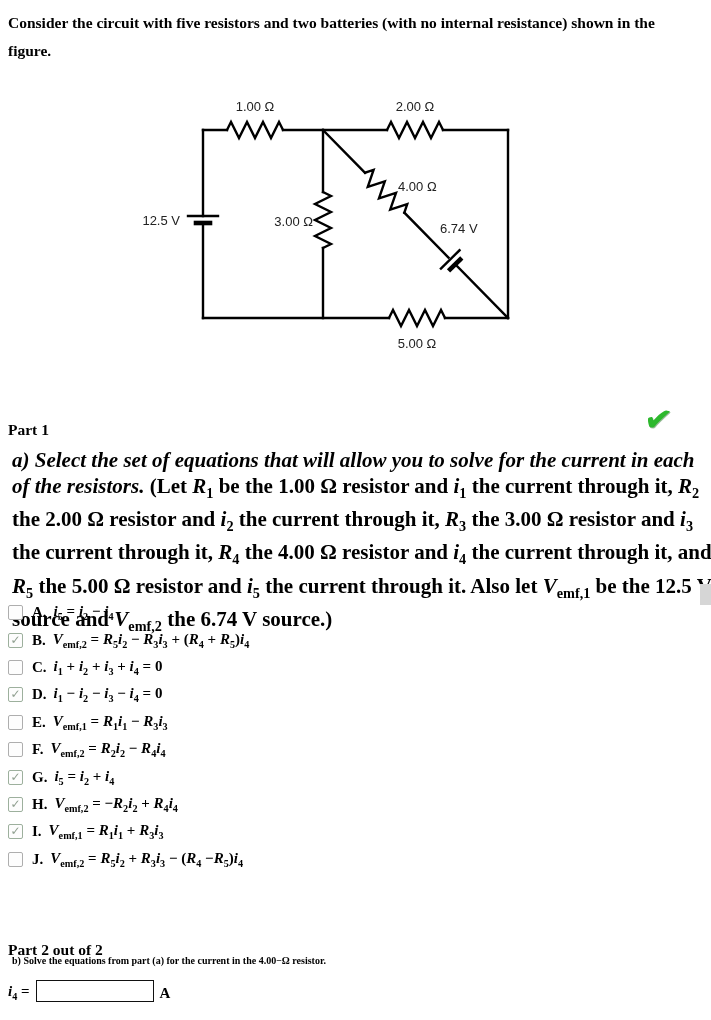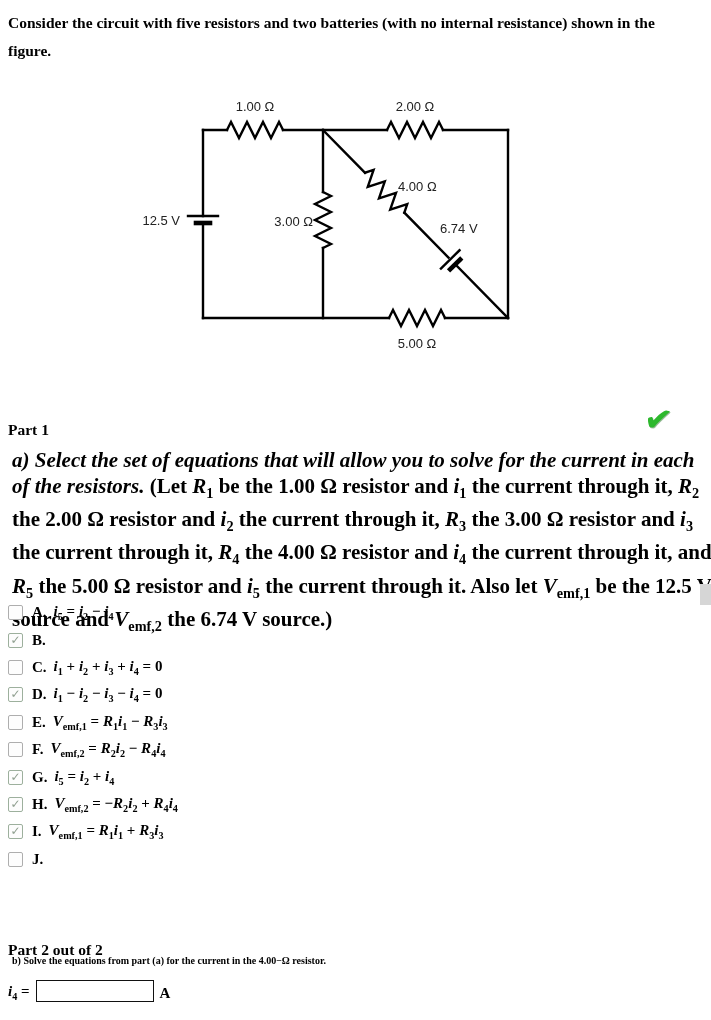--- a/index.html
+++ b/index.html
@@ -86,20 +86,21 @@
 
   <div id="options">
       <div class="opt-row">
         <span class="checkbox"></span>
         <span class="opt-letter">A.</span>
         <span class="opt-math"><i>i</i><sub>5</sub> = <i>i</i><sub>2</sub> − <i>i</i><sub>4</sub></span>
       </div>
       <div class="opt-row">
         <span class="checkbox checked">✓</span>
         <span class="opt-letter">B.</span>
+        <span class="opt-math"><i>V</i><sub>emf,2</sub> = <i>R</i><sub>5</sub><i>i</i><sub>2</sub> − <i>R</i><sub>3</sub><i>i</i><sub>3</sub> + (<i>R</i><sub>4</sub> + <i>R</i><sub>5</sub>)<i>i</i><sub>4</sub></span>
       </div>
       <div class="opt-row">
         <span class="checkbox"></span>
         <span class="opt-letter">C.</span>
         <span class="opt-math"><i>i</i><sub>1</sub> + <i>i</i><sub>2</sub> + <i>i</i><sub>3</sub> + <i>i</i><sub>4</sub> = 0</span>
       </div>
       <div class="opt-row">
         <span class="checkbox checked">✓</span>
         <span class="opt-letter">D.</span>
         <span class="opt-math"><i>i</i><sub>1</sub> − <i>i</i><sub>2</sub> − <i>i</i><sub>3</sub> − <i>i</i><sub>4</sub> = 0</span>
@@ -125,20 +126,21 @@
         <span class="opt-math"><i>V</i><sub>emf,2</sub> = −<i>R</i><sub>2</sub><i>i</i><sub>2</sub> + <i>R</i><sub>4</sub><i>i</i><sub>4</sub></span>
       </div>
       <div class="opt-row">
         <span class="checkbox checked">✓</span>
         <span class="opt-letter">I.</span>
         <span class="opt-math"><i>V</i><sub>emf,1</sub> = <i>R</i><sub>1</sub><i>i</i><sub>1</sub> + <i>R</i><sub>3</sub><i>i</i><sub>3</sub></span>
       </div>
       <div class="opt-row">
         <span class="checkbox"></span>
         <span class="opt-letter">J.</span>
+        <span class="opt-math"><i>V</i><sub>emf,2</sub> = <i>R</i><sub>5</sub><i>i</i><sub>2</sub> + <i>R</i><sub>3</sub><i>i</i><sub>3</sub> − (<i>R</i><sub>4</sub> −<i>R</i><sub>5</sub>)<i>i</i><sub>4</sub></span>
       </div>
     </div>
 
   <div class="part-heading" id="part2-heading">Part 2 out of 2</div>
   <div class="part2-prompt">b) Solve the equations from part (a) for the current in the 4.00−Ω resistor.</div>
 
   <div class="answer-row">
     <span><i>i</i><sub>4</sub> =</span>
     <input type="text" value="" style="">
     <span>A</span>

